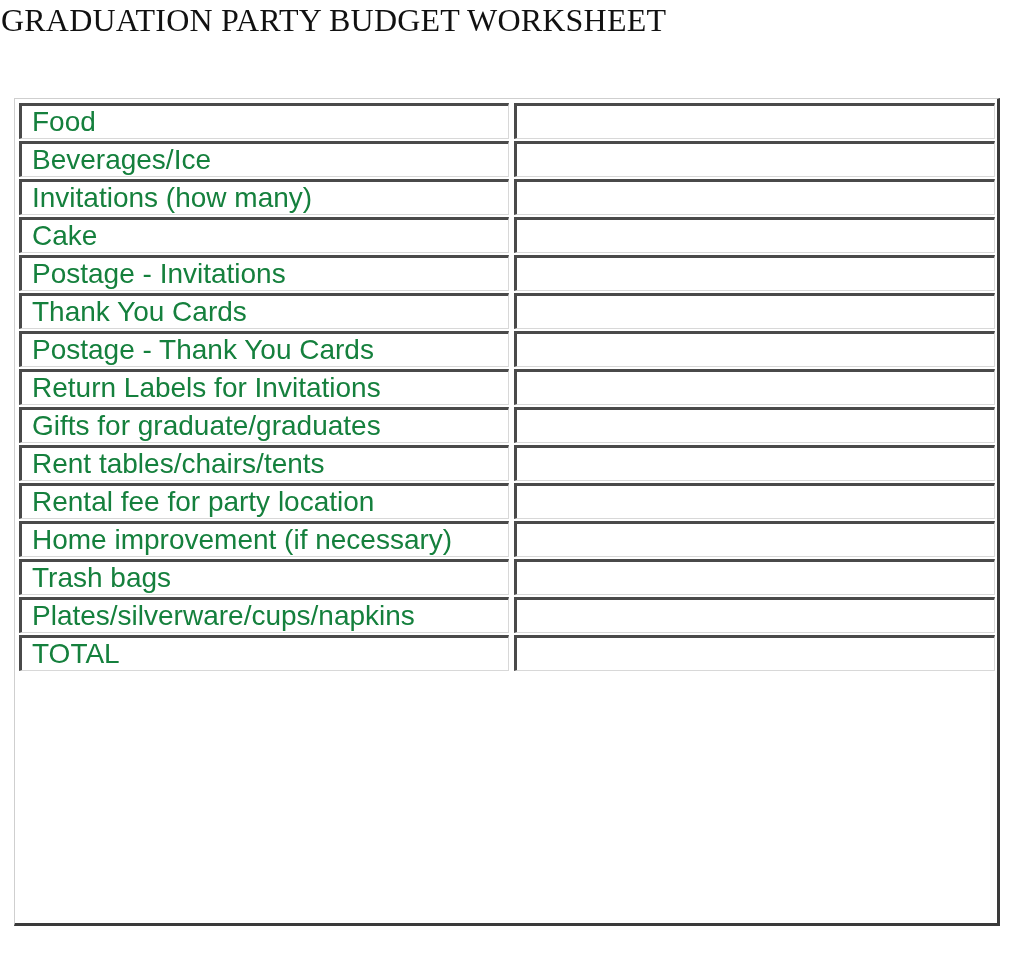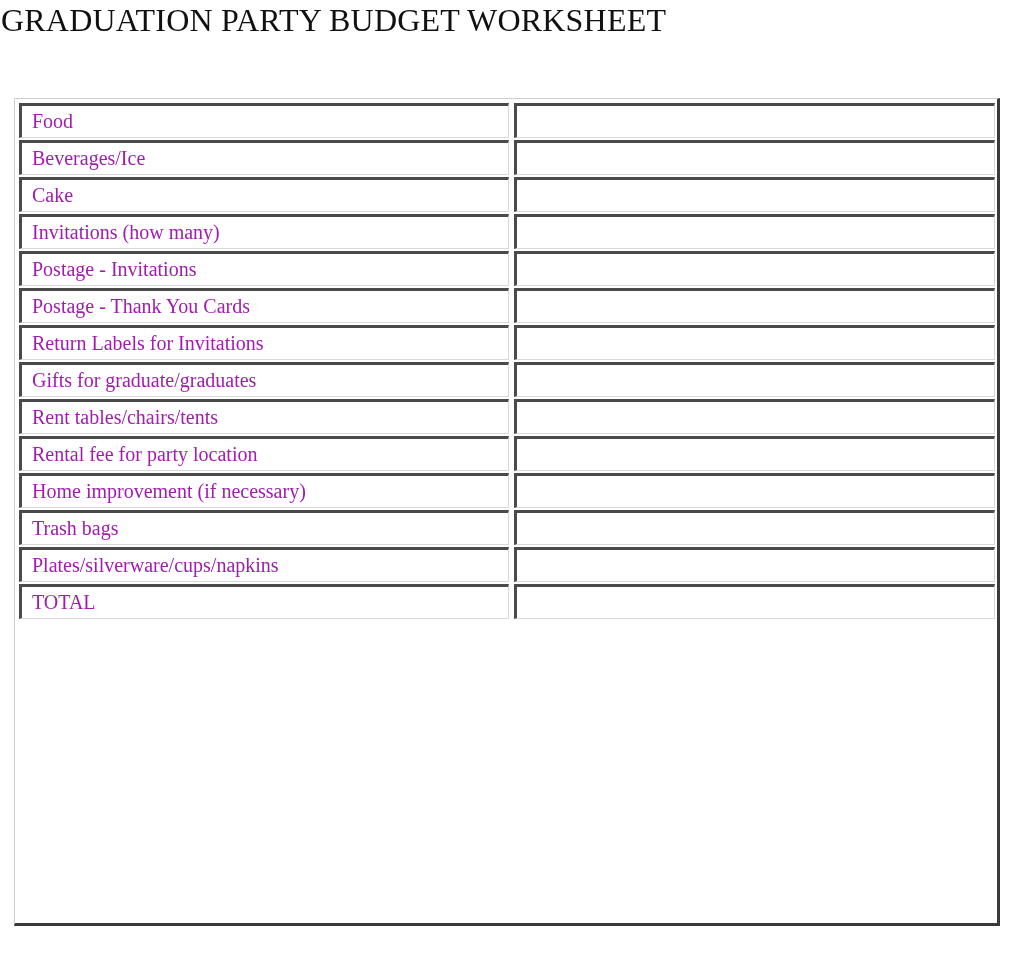--- a/index.html
+++ b/index.html
@@ -13,21 +13,21 @@
       position: absolute; left: 14px; top: 98px; width: 986px; height: 828px;
       border-top: 1px solid #cfcfcf; border-left: 1px solid #cfcfcf;
       border-right: 3px solid #3a3a3a; border-bottom: 3px solid #3a3a3a;
       box-sizing: border-box; padding: 2px 2px 2px 4px;
     }
     table { border-collapse: separate; border-spacing: 0 2px; width: 100%; }
     td {
       height: 35px; padding: 0 0 0 10px; box-sizing: border-box;
       border-top: 3px solid #4a4a4a; border-left: 3px solid #4a4a4a;
       border-right: 1px solid #d8d8d8; border-bottom: 1px solid #d8d8d8;
-      font-family: Liberation Serif, serif; font-size: 20px; color: #a21caf;
+      font-family: Liberation Sans, sans-serif; font-size: 28px; color: #15803d;
       vertical-align: middle;
     }
     td.label { width: 490px; }
     td.gap { width: 5px; border: none; padding: 0; }
     td.value { }
   </style>
 </head>
 <body>
 
 <div class="title">GRADUATION PARTY BUDGET WORKSHEET</div>
@@ -39,31 +39,36 @@
           <td class="label">Food</td>
           <td class="gap"></td>
           <td class="value"></td>
         </tr>
         <tr>
           <td class="label">Beverages/Ice</td>
           <td class="gap"></td>
           <td class="value"></td>
         </tr>
         <tr>
+          <td class="label">Invitations (how many)</td>
+          <td class="gap"></td>
+          <td class="value"></td>
+        </tr>
+        <tr>
           <td class="label">Cake</td>
           <td class="gap"></td>
           <td class="value"></td>
         </tr>
         <tr>
-          <td class="label">Invitations (how many)</td>
+          <td class="label">Postage - Invitations</td>
           <td class="gap"></td>
           <td class="value"></td>
         </tr>
         <tr>
-          <td class="label">Postage - Invitations</td>
+          <td class="label">Thank You Cards</td>
           <td class="gap"></td>
           <td class="value"></td>
         </tr>
         <tr>
           <td class="label">Postage - Thank You Cards</td>
           <td class="gap"></td>
           <td class="value"></td>
         </tr>
         <tr>
           <td class="label">Return Labels for Invitations</td>

